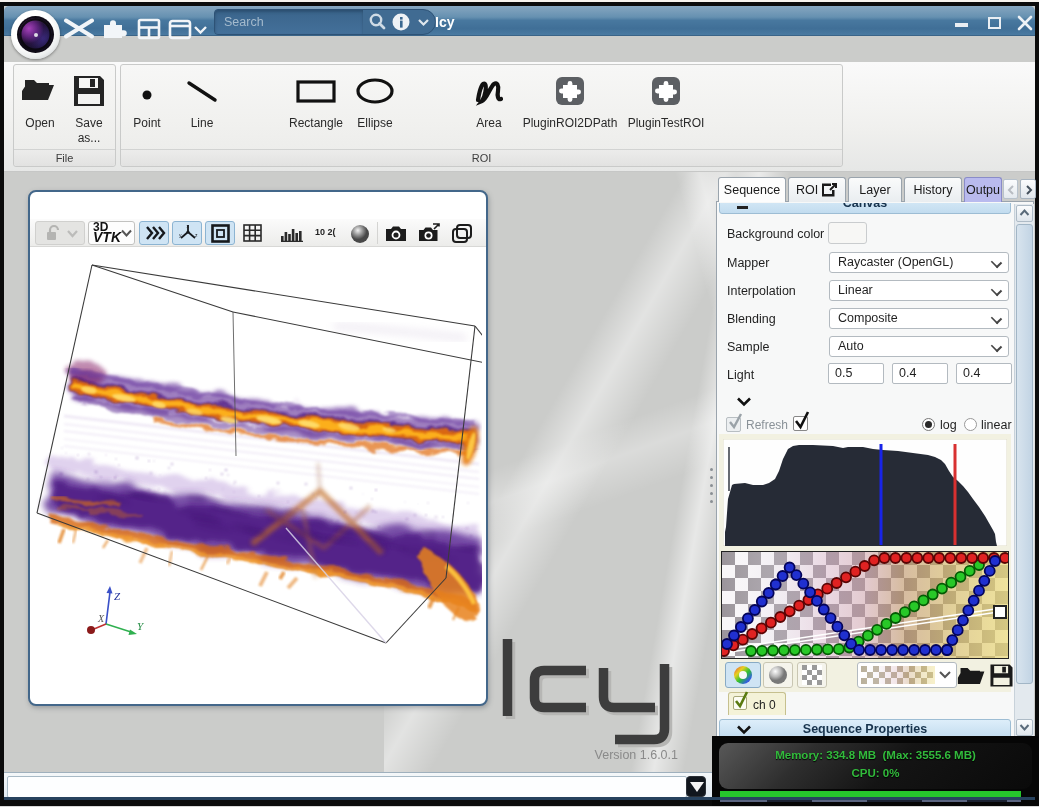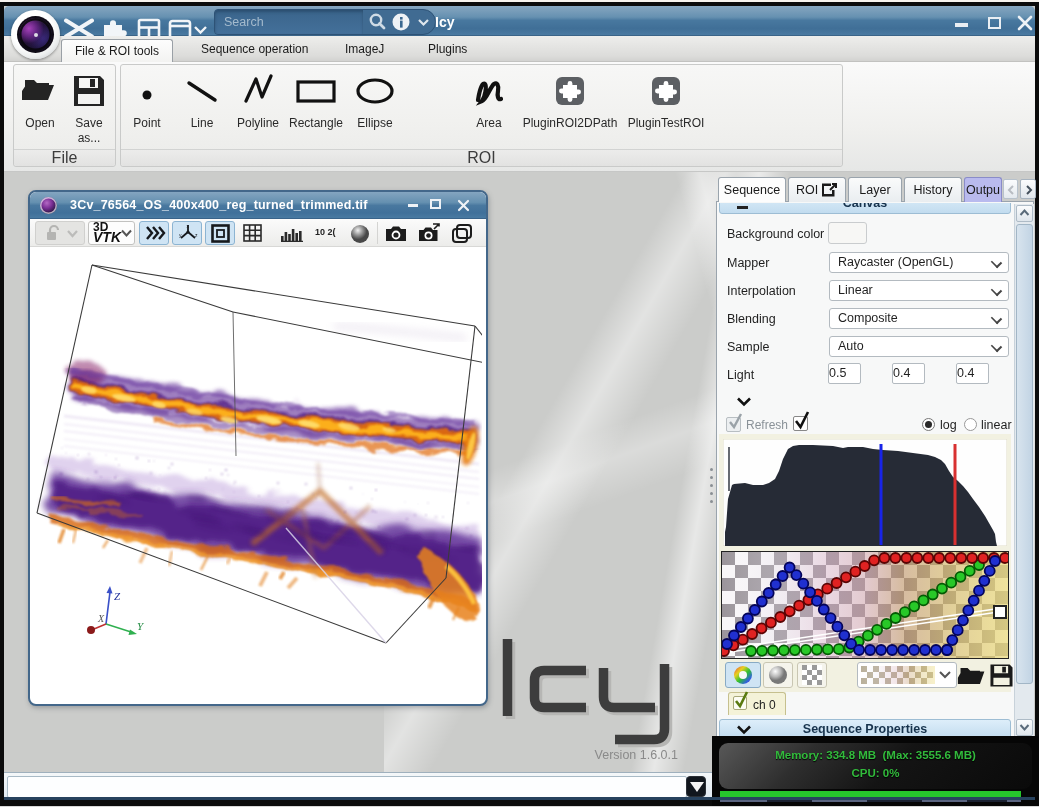--- a/index.html
+++ b/index.html
@@ -39,21 +39,21 @@
   font-size:12px; color:#1a1a1a; text-align:center; line-height:23px; }
 .tablabel { top:6px; font-size:12px; color:#1a1a1a; }
 
 
 #ribbon { left:0; top:56px; width:1031px; height:110px;
   background:linear-gradient(#fafafa, #f0f0ee 60%, #e6e7e6); border-bottom:1px solid #c6c7c6;padding-left:24px; }
 .rgroup { top:2px; height:103px; background:linear-gradient(#f7f7f6 0%, #f1f1ef 55%, #ebebe9 100%);
   border:1px solid #c9cac9; border-radius:3px; }
 .rglabel { position:absolute; left:0; bottom:0; width:100%; height:17px; background:linear-gradient(#ececeb,#e2e2e1);
   border-top:1px solid #d2d3d2; border-radius:0 0 3px 3px; text-align:center;
-  font-size:16px; color:#3c3c3c; line-height:16px; }
+  font-size:11px; color:#3c3c3c; line-height:16px; }
 .ritem { position:absolute; top:4px; text-align:center; font-size:12px; color:#2a2a2a; }
 .ritem .ric { height:44px; display:flex; align-items:center; justify-content:center; }
 .rlbl { margin-top:3px; line-height:15px; }
 
 
 #workspace { left:0; top:166px; width:1031px; height:600px; background:#cbccca; overflow:hidden; }
 #workspace:before { content:""; position:absolute; left:380px; top:0; width:660px; height:600px;
   background:
    linear-gradient(100deg, rgba(255,255,255,0) 46%, rgba(255,255,255,.55) 49%, rgba(255,255,255,0) 53%),
    linear-gradient(75deg, rgba(255,255,255,0) 55%, rgba(255,255,255,.4) 58%, rgba(255,255,255,0) 62%),
@@ -73,22 +73,22 @@
   font-size:12.5px; color:#1a1a1a; text-align:center; background:linear-gradient(#fafbfb,#e9edf0); z-index:3; line-height:24px;}
 #pbody { left:4px; top:31px; width:318px; height:539px; background:#f7f8f8; border:1px solid #9aa4ad; }
 .sechdr { left:2px; width:292px; height:21px; background:linear-gradient(#ddeefa 0%, #c2dcef 100%);
   border:1px solid #9dbdd4; border-radius:3px; font-size:12.5px; font-weight:bold; color:#17334d;
   text-align:center; line-height:19px; }
 .plabel { left:10px; font-size:12.5px; color:#1f1f1f; }
 .dropdown { left:112px; width:180px; height:21px; background:#fff; border:1px solid #b3bac0; border-radius:3px;
   font-size:12.5px; color:#1f1f1f; padding-left:8px; line-height:19px; }
 .dropdown:after { content:""; position:absolute; right:7px; top:7px; width:7px; height:7px;
   border-right:2px solid #444; border-bottom:2px solid #444; transform:rotate(45deg) scale(1,.8); margin-top:-2px; }
-.numfield { width:33px; height:21px; background:#fff; border:1px solid #b3bac0; border-radius:2px;
-  font-size:12.5px; color:#1f1f1f; padding-left:0; line-height:19px; }
+.numfield { width:56px; height:21px; background:#fff; border:1px solid #b3bac0; border-radius:2px;
+  font-size:12.5px; color:#1f1f1f; padding-left:6px; line-height:19px; }
 
 
 #pscroll { left:297px; top:2px; width:20px; height:535px; background:#e3e9ee; border-left:1px solid #c8d2da; }
 .sarrow { left:1px; width:17px; height:17px; background:linear-gradient(#fbfcfd,#dfe6ec); border:1px solid #aebbc6; border-radius:2px;
   color:#5a6b7a; font-size:10px; text-align:center; line-height:16px; }
 #sthumb { left:1px; top:20px; width:17px; height:460px; background:linear-gradient(90deg,#d8e4ee,#c2d4e4); border:1px solid #a2b6c6; border-radius:3px; }
 
 
 #mempanel { left:708px; top:730px; width:327px; height:70px; background:#060606; }
 #memglass { left:7px; top:7px; width:313px; height:46px; border-radius:9px;
@@ -137,26 +137,20 @@
           <circle cx="9" cy="8" r="5.2" fill="none" stroke="#cfdbe5" stroke-width="2.4"></circle>
           <line x1="12.5" y1="11.5" x2="17" y2="16" stroke="#cfdbe5" stroke-width="2.8" stroke-linecap="round"></line>
           <circle cx="34" cy="10" r="8.5" fill="#eef2f6"></circle>
           <rect x="33" y="5" width="2.6" height="2.6" fill="#3a6890"></rect>
           <rect x="33" y="8.6" width="2.6" height="7" fill="#3a6890"></rect>
           <path d="M52 8 l4.5 4.5 l4.5 -4.5" stroke="#dfe7ee" stroke-width="2.2" fill="none"></path>
         </svg>
       </div>
     </div>
 
-    <div id="tabrow" class="abs">
-      <div id="activetab" class="abs">File &amp; ROI tools</div>
-      <div class="abs tablabel" style="left:197px;">Sequence operation</div>
-      <div class="abs tablabel" style="left:341px;">ImageJ</div>
-      <div class="abs tablabel" style="left:424px;">Plugins</div>
-    </div>
 
     <div id="ribbon" class="abs">
       <div class="abs rgroup" style="left:9px;width:103px;">
         <div class="ritem" style="left:4px;width:44px;">
           <div class="ric">
               <svg width="38" height="34" viewBox="0 0 38 34">
                 <path fill="#242424" d="M3 6 h10 l3 3 h12 v4 h-22 l-2 4 v-11 z M1 17 l4 -6 h28 l-6 15 h-26 z"></path>
               </svg>
             </div>
           <div class="rlbl">Open</div>
@@ -180,28 +174,20 @@
             </div>
           <div class="rlbl">Point</div>
         </div>
         <div class="ritem" style="left:58px;width:46px;">
           <div class="ric">
               <svg width="40" height="36">
                 <line x1="7" y1="10" x2="33" y2="27" stroke="#111" stroke-width="3.4" stroke-linecap="round"></line>
               </svg>
             </div>
           <div class="rlbl">Line</div>
-        </div>
-        <div class="ritem" style="left:106px;width:62px;">
-          <div class="ric">
-              <svg width="40" height="40">
-                <path d="M8 30 L18 8 L24 26 L33 5" stroke="#111" stroke-width="3.2" fill="none" stroke-linejoin="round" stroke-linecap="round"></path>
-              </svg>
-            </div>
-          <div class="rlbl">Polyline</div>
         </div>
         <div class="ritem" style="left:159px;width:72px;">
           <div class="ric">
               <svg width="46" height="36">
                 <rect x="5" y="9" width="36" height="19" fill="none" stroke="#111" stroke-width="3.2"></rect>
               </svg>
             </div>
           <div class="rlbl">Rectangle</div>
         </div>
         <div class="ritem" style="left:226px;width:56px;">
@@ -258,29 +244,20 @@
         </g>
       </svg>
       <div class="abs" style="left:556px;top:576px;width:118px;text-align:right;font-size:12.5px;color:#8a8a8a;">Version 1.6.0.1</div>
         <div class="abs" style="left:706px;top:296px;width:3px;height:3px;border-radius:50%;background:#8a8f94;"></div>
         <div class="abs" style="left:706px;top:304px;width:3px;height:3px;border-radius:50%;background:#8a8f94;"></div>
         <div class="abs" style="left:706px;top:312px;width:3px;height:3px;border-radius:50%;background:#8a8f94;"></div>
         <div class="abs" style="left:706px;top:320px;width:3px;height:3px;border-radius:50%;background:#8a8f94;"></div>
         <div class="abs" style="left:706px;top:328px;width:3px;height:3px;border-radius:50%;background:#8a8f94;"></div>
 
       <div id="childwin" class="abs" style="left:24px;top:18px;width:460px;height:516px;border:2px solid #43678a;border-radius:8px;background:#fff;box-shadow:1px 2px 5px rgba(60,70,80,.35);overflow:hidden;">
-        <div class="abs" style="left:0;top:0;width:456px;height:27px;background:linear-gradient(#84a5c0 0%, #6590b0 40%, #49789f 52%, #40709a 80%, #497aa2 100%);border-radius:5px 5px 0 0;border-bottom:1px solid #39638a;">
-          <div class="abs" style="left:10px;top:5px;width:17px;height:17px;border-radius:50%;background:radial-gradient(circle at 40% 35%, #b469c4 0%, #7b2f96 35%, #2a1440 70%, #100a18 100%);box-shadow:inset 0 0 0 1.5px rgba(240,240,245,.7);"></div>
-          <div class="abs" style="left:40px;top:6px;font-size:12.5px;font-weight:bold;color:#fff;letter-spacing:0.2px;">3Cv_76564_OS_400x400_reg_turned_trimmed.tif</div>
-          <div class="abs" style="left:378px;top:12px;width:10px;height:3px;background:#eef2f6;"></div>
-          <div class="abs" style="left:400px;top:7px;width:11px;height:10px;border:2px solid #eef2f6;"></div>
-          <svg class="abs" style="left:427px;top:7px;" width="13" height="13">
-              <path d="M2 2 L11 11 M11 2 L2 11" stroke="#eef2f6" stroke-width="2.2" stroke-linecap="round"></path>
-            </svg>
-        </div>
         <div class="abs" style="left:0;top:27px;width:456px;height:28px;background:linear-gradient(#fbfbfb,#ececea);border-bottom:1px solid #d8d8d6;">
 
           <div class="abs" style="left:5px;top:2px;width:50px;height:24px;background:#e4e4e2;border:1px solid #d0d0ce;border-radius:3px;"></div>
           <svg class="abs" style="left:12px;top:5px;" width="38" height="18" viewBox="0 0 38 18">
             <path d="M8 8 V6 a4 4 0 0 1 8 0" fill="none" stroke="#b4b4b2" stroke-width="2.2"></path>
             <rect x="5" y="8" width="9" height="8" rx="1" fill="#b4b4b2"></rect>
             <path d="M26 7 l4.5 5 l4.5 -5" fill="none" stroke="#bcbcba" stroke-width="2.2"></path>
           </svg>
 
           <div class="abs" style="left:58px;top:2px;width:47px;height:24px;background:#fdfdfd;border:1px solid #c2c2c0;border-radius:3px;"></div>

